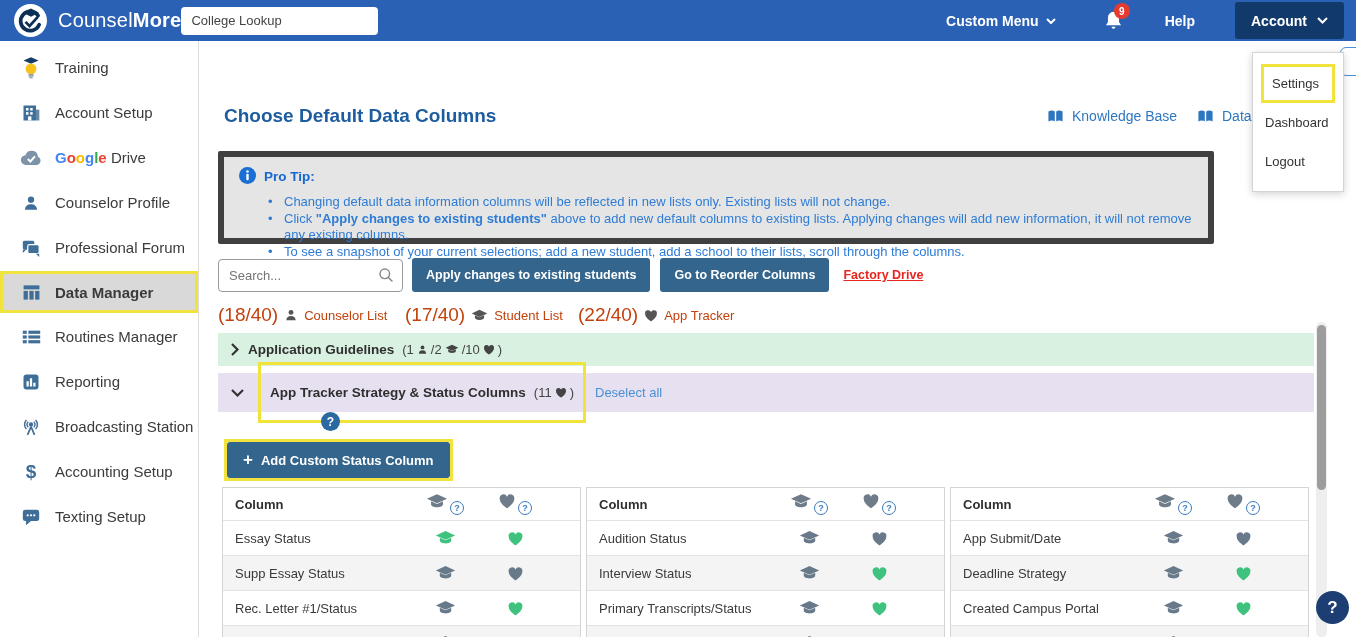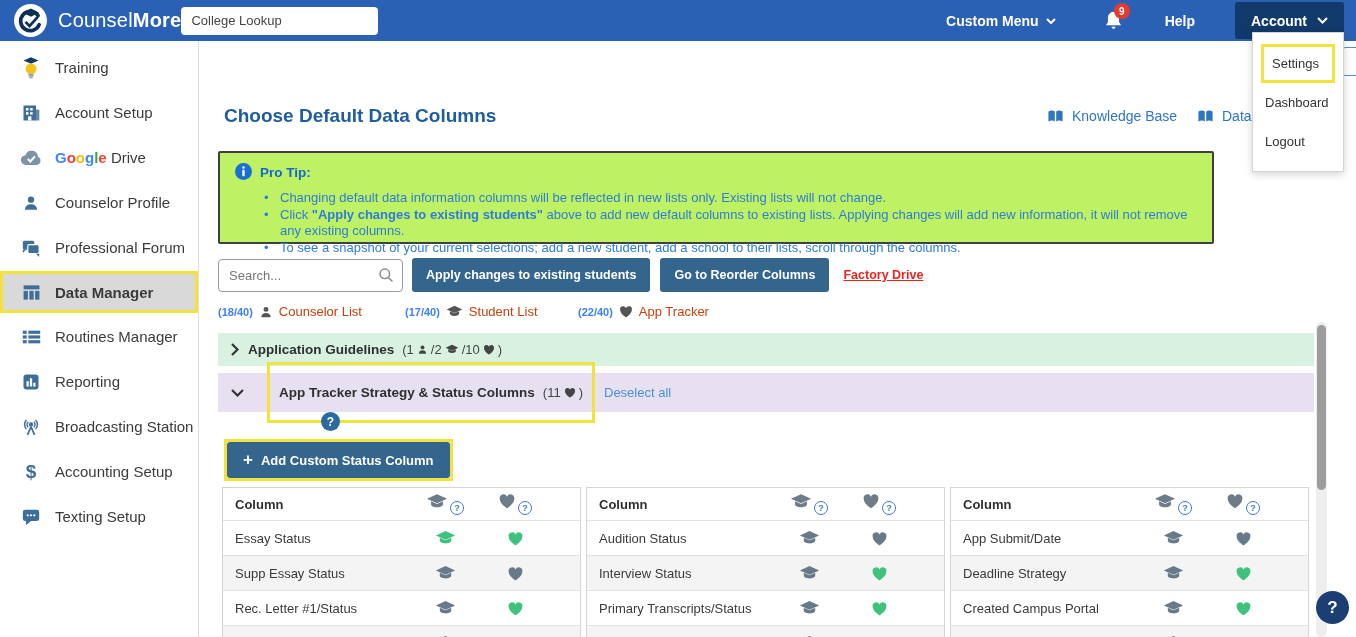--- a/index.html
+++ b/index.html
@@ -17,71 +17,71 @@
   .custom-menu { color:#fff; font-size:14px; font-weight:600; display:flex; align-items:center; gap:7px; cursor:pointer; margin-right:48px; }
   .bell-wrap { position:relative; cursor:pointer; margin-right:42px; }
   .badge { position:absolute; top:-7px; left:10px; background:#e63a30; color:#fff; border-radius:50%; width:16px; height:16px; font-size:10px; font-weight:700; display:flex; align-items:center; justify-content:center; }
   .help-link { color:#fff; font-size:14px; font-weight:600; cursor:pointer; margin-right:40px; }
   .account-btn { background:#113a6b; border:none; color:#fff; font-size:14px; font-weight:600; font-family:"Liberation Sans", sans-serif; height:37px; padding:0 16px; border-radius:3px; display:flex; align-items:center; gap:10px; cursor:pointer; margin-right:12px; }
 
   
   .partial-btn { position:absolute; left:1340px; top:47px; width:30px; height:29px; background:#fff; border:1px solid #4a90d9; border-radius:6px; z-index:15; }
 
   
-  .account-dropdown { position:absolute; left:1252px; top:32px; width:92px; background:#fff; border:1px solid #d4d4d4; box-shadow:0 2px 8px rgba(0,0,0,.18); z-index:40; padding:5px 0 10px 0; }
+  .account-dropdown { position:absolute; left:1252px; top:52px; width:92px; background:#fff; border:1px solid #d4d4d4; box-shadow:0 2px 8px rgba(0,0,0,.18); z-index:40; padding:5px 0 10px 0; }
   .dd-item { font-size:13px; color:#333; padding:12px 0 12px 12px; cursor:pointer; }
   .dd-item-hl { padding:6px 8px 0 8px; cursor:pointer; }
   .settings-hl { display:block; border:3px solid #f2e33c; padding:9px 8px; font-size:13px; color:#333; }
 
   
   .sidebar { position:absolute; left:0; top:41px; width:199px; height:596px; background:#fff; border-right:1px solid #ddd; z-index:5; padding-top:4px; }
   .side-item { height:45px; display:flex; align-items:center; padding-left:20px; gap:13px; font-size:15px; color:#3b3b3b; cursor:pointer; }
   .side-item .ic { width:22px; height:22px; display:flex; align-items:center; justify-content:center; flex:0 0 22px; }
   .side-item.active { background:#d9d9d9; border:3px solid #f2e33c; height:42px; padding-left:17px; font-weight:700; margin:1px 0; }
   .g-b{color:#4285F4}.g-r{color:#EA4335}.g-y{color:#FBBC05}.g-g{color:#34A853}
   .icon-dollar { color:#3f6e99; font-weight:700; font-size:19px; }
 
   
   .main { position:absolute; left:200px; top:41px; width:1308px; height:596px; background:#fff; overflow:hidden; }
   .page-title { position:absolute; left:24px; top:64px; font-size:19px; font-weight:700; color:#1d5c9e; }
   .kb-link { position:absolute; top:67px; display:flex; align-items:center; gap:8px; color:#2e77c0; font-size:14px; cursor:pointer; }
   .kb-1 { left:847px; } .kb-2 { left:997px; }
 
-  .protip { position:absolute; left:18px; top:110px; width:996px; height:93px; background:#bef264; border:2px solid #404040; border-radius:2px; }
+  .protip { position:absolute; left:18px; top:110px; width:996px; height:93px; background:#e5e5e5; border:6px solid #404040; border-radius:2px; }
   .protip-head { position:absolute; left:40px; top:12px; font-size:13.5px; font-weight:700; color:#1668ce; }
   .info-ic { position:absolute; left:15px; top:10px; }
   .protip-bullets { position:absolute; left:44px; top:37px; }
   .pb-line { position:relative; padding-left:16px; font-size:13px; color:#2e7cd6; line-height:16.5px; }
   .pb-line::before { content:"•"; position:absolute; left:0; top:0; color:#2e7cd6; }
   .pb-line b { font-weight:700; }
 
   .controls { position:absolute; left:18px; top:217px; display:flex; align-items:center; }
   .search-box { position:relative; }
   .search-input { width:185px; height:33px; border:1px solid #9a9a9a; border-radius:4px; padding:0 30px 0 10px; font-size:13px; font-family:"Liberation Sans", sans-serif; color:#444; outline:none; }
   .search-ic { position:absolute; right:9px; top:8px; }
   .btn { background:#33658d; color:#fff; border:none; border-radius:3px; height:34px; font-size:12.5px; font-weight:700; font-family:"Liberation Sans", sans-serif; padding:0 14px; cursor:pointer; }
   .btn-apply { margin-left:9px; }
   .btn-reorder { margin-left:10px; }
   .factory-reset { margin-left:14px; color:#e8251f; font-size:12.5px; font-weight:700; text-decoration:underline; cursor:pointer; }
 
   .counters { position:absolute; top:263px; left:0; height:18px; }
   .counter { position:absolute; display:flex; align-items:center; gap:6px; white-space:nowrap; }
-  .counter .cnt { font-weight:700; color:#3b82f6; font-size:11px; }
+  .counter .cnt { font-weight:400; color:#c2410c; font-size:19px; }
   .counter .lbl { color:#c2410c; font-size:13px; }
   .c-1{left:18px}.c-2{left:205px}.c-3{left:378px}
   .cnt-ic { color:#555; display:flex; align-items:center; }
 
   .accordion { position:absolute; left:18px; width:1096px; display:flex; align-items:center; }
   .acc-green { top:292px; height:33px; background:#d9f1e0; }
   .acc-purple { top:332px; height:39px; background:#e7e0f1; }
   .acc-chev { margin-left:13px; display:flex; align-items:center; }
   .acc-title { font-size:13.5px; font-weight:700; color:#2f2f2f; margin-left:9px; }
   .acc-counts { display:flex; align-items:center; gap:2px; margin-left:8px; font-size:13px; color:#444; }
   .acc-counts .cnt-ic { margin:0 1px; }
-  .hl-title-box { display:flex; border:3px solid #f2e33c; padding:20px 9px; margin-left:23px; }
+  .hl-title-box { display:flex; border:3px solid #f2e33c; padding:20px 9px; margin-left:14px; }
   .hl-title-box .acc-title { margin-left:9px; }
   .deselect { color:#4a90d2; font-size:13px; margin-left:9px; cursor:pointer; }
 
   .q-circle { position:absolute; left:121px; top:371px; width:19px; height:19px; border-radius:50%; background:#2a6aa0; color:#fff; font-size:12px; font-weight:700; display:flex; align-items:center; justify-content:center; cursor:pointer; }
 
   .add-wrap { position:absolute; left:24px; top:398px; border:3px solid #f2e33c; }
   .btn-add { height:36px; display:flex; align-items:center; gap:8px; padding:0 16px; font-size:13px; }
   .plus-g { font-size:17px; font-weight:700; }
 
   .tables { position:absolute; left:22px; top:446px; display:flex; gap:5px; }

